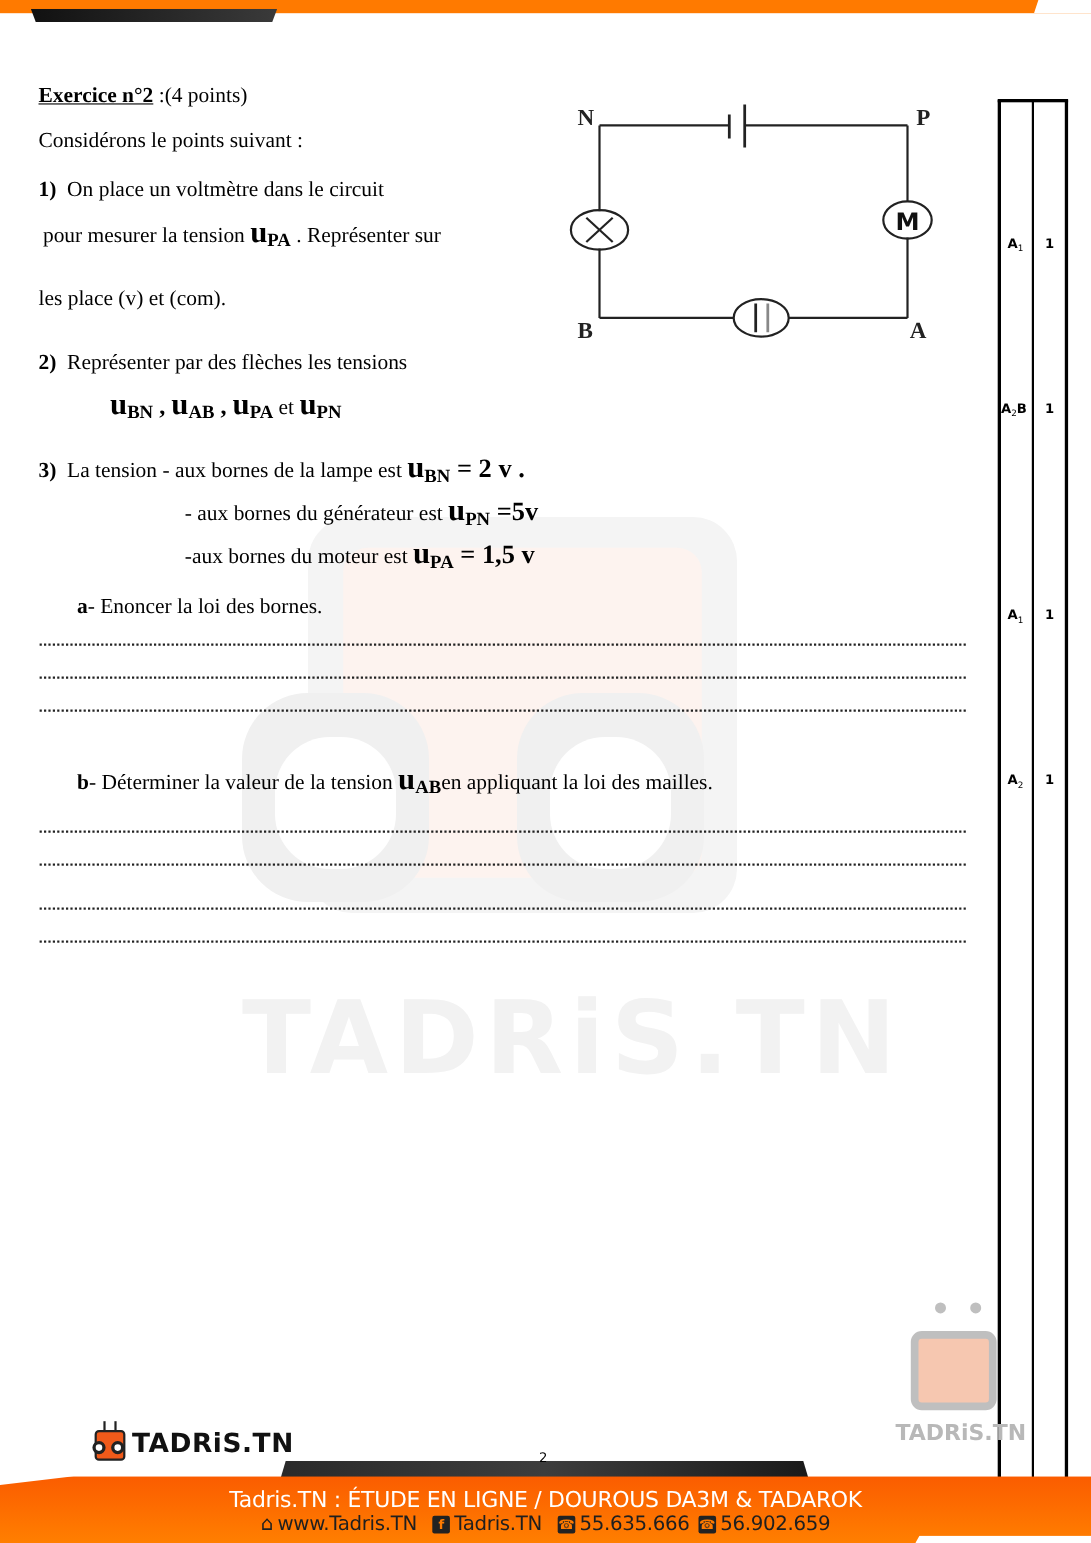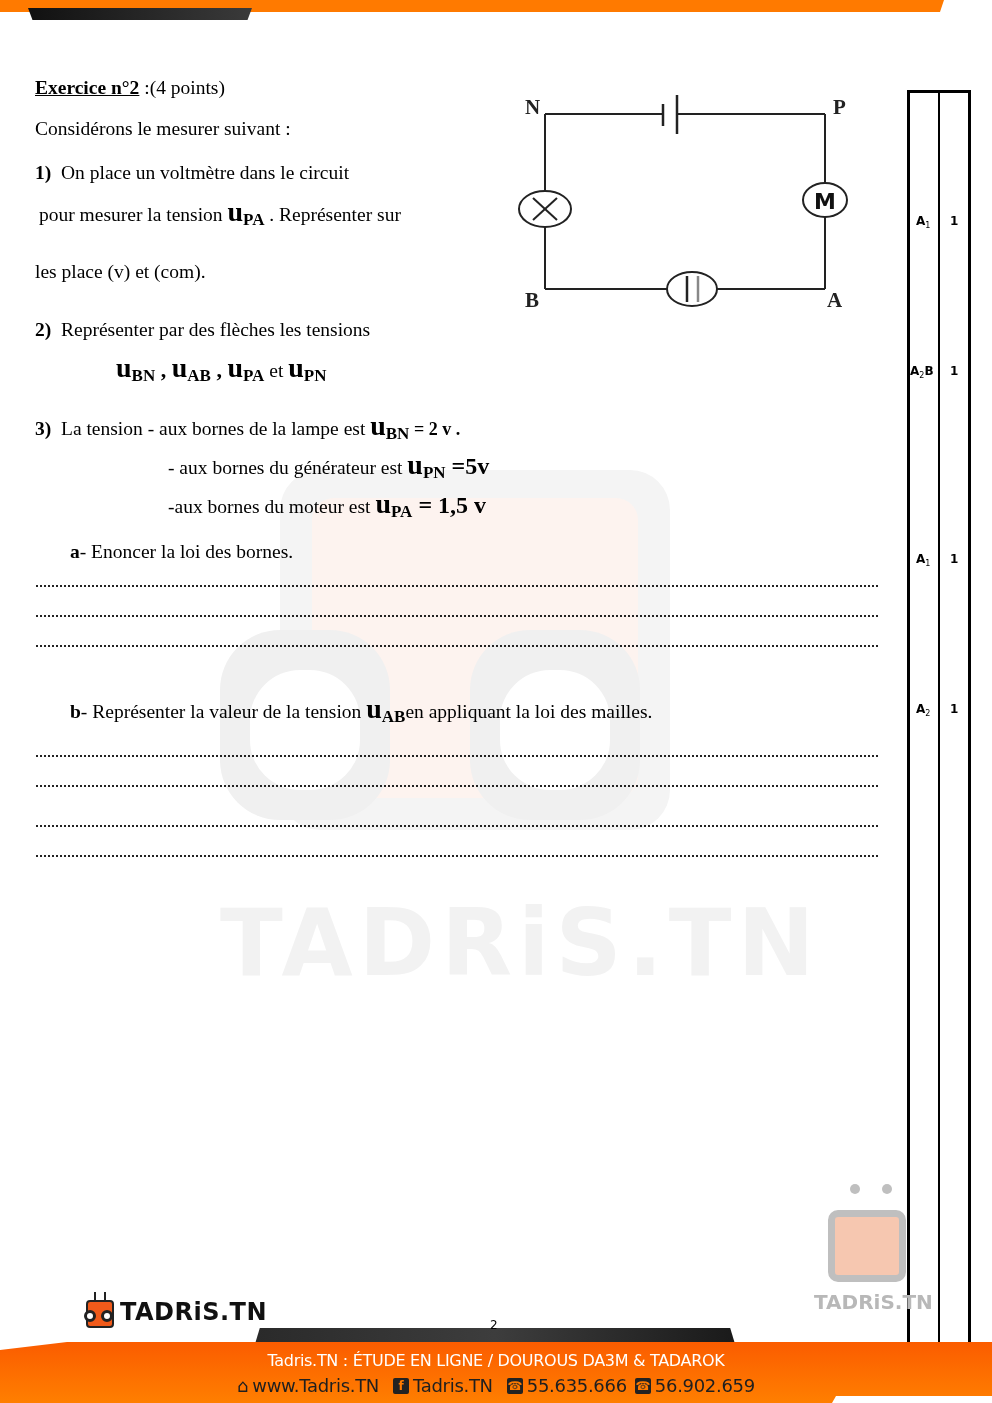--- a/index.html
+++ b/index.html
@@ -44,21 +44,21 @@
 
   .corner-logo { position: absolute; left: 810px; top: 1180px; width: 120px; height: 140px; }
   .corner-logo .box { position: absolute; left: 18px; top: 30px; width: 78px; height: 72px; border-radius: 10px; background: #f6c7b0; border: 7px solid #bfbfbf; }
   .corner-logo .ant1, .corner-logo .ant2 { position: absolute; top: 4px; width: 10px; height: 10px; border-radius: 50%; background: #bfbfbf; }
   .corner-logo .ant1 { left: 40px; } .corner-logo .ant2 { left: 72px; }
   .corner-logo .word { position: absolute; left: 4px; top: 110px; font-family: "DejaVu Sans", sans-serif; font-weight: bold; font-size: 20px; color: #b8b8b8; }
 
   .page-bar { position: absolute; left: 255px; top: 1328px; width: 480px; height: 16px; background: linear-gradient(90deg,#2a2a2a,#3d3d3d 50%,#1a1a1a); clip-path: polygon(1% 0,99% 0,100% 100%,0 100%); }
   .page-num { position: absolute; left: 490px; top: 1318px; font-size: 12px; font-family: "DejaVu Sans", sans-serif; }
   .footer { position: absolute; left: 0; top: 1342px; width: 992px; height: 61px; background: linear-gradient(180deg,#fb5c00,#ff7f00); clip-path: polygon(0 8px, 67px 0, 100% 0, 100% 100%, 0 100%); color: #fff; text-align: center; font-family: "DejaVu Sans", sans-serif; }
-  .footer-line1 { position: absolute; left: 0; top: 9px; width: 992px; font-size: 16px; letter-spacing: -0.3px; }
+  .footer-line1 { position: absolute; left: 0; top: 9px; width: 992px; font-size: 20px; letter-spacing: -0.3px; }
   .footer-line2 { position: absolute; left: 0; top: 33px; width: 992px; font-size: 18px; display: flex; justify-content: center; gap: 14px; align-items: center; color: #1f1f1f; letter-spacing: -0.3px; }
   .footer-line2 span.item { display: inline-flex; align-items: center; gap: 4px; }
   .ico-box { display: inline-block; width: 16px; height: 16px; background: #222; color: #ff7a00; font-size: 12px; line-height: 16px; text-align: center; border-radius: 2px; font-weight: bold; }
   .bottom-cut { position: absolute; left: 832px; top: 1396px; width: 160px; height: 7px; background: #fff; clip-path: polygon(4px 0,100% 0,100% 100%,0 100%); }
 </style>
 </head>
 <body>
 
 <div class="top-bar"></div>
 <div class="top-cut"></div>
@@ -72,21 +72,21 @@
   <div class="wm-eye-l"></div>
   <div class="wm-eye-r"></div>
   <div class="wm-text">TADRiS.TN</div>
 </div>
 
 <div class="content">
 
   <div class="t" style="left:35px; top:30px;">
     <span class="b u">Exercice n°2</span><span> :(4 points)</span>
   </div>
-  <div class="t" style="left:35px; top:71px;">Considérons le mesurer suivant :</div>
+  <div class="t" style="left:35px; top:71px;">Considérons le points suivant :</div>
 
   <div class="t" style="left:35px; top:115px;">
     <span class="b">1)</span>&nbsp; <span>On place un voltmètre dans le circuit</span>
   </div>
   <div class="t" style="left:39px; top:150px;">
     <span>pour mesurer la tension</span>
     <span class="sym"><span class="big">u</span><sub>PA</sub></span>
     <span>. Représenter sur</span>
   </div>
   <div class="t" style="left:35px; top:214px;">les place (v) et (com).</div>
@@ -122,46 +122,46 @@
     <text x="10" y="22" font-family="Liberation Serif, serif" font-weight="bold" font-size="21" fill="#222">N</text>
     <text x="318" y="22" font-family="Liberation Serif, serif" font-weight="bold" font-size="21" fill="#222">P</text>
     <text x="10" y="215" font-family="Liberation Serif, serif" font-weight="bold" font-size="21" fill="#222">B</text>
     <text x="312" y="215" font-family="Liberation Serif, serif" font-weight="bold" font-size="21" fill="#222">A</text>
     <text x="299" y="117" font-family="DejaVu Sans, sans-serif" font-weight="bold" font-size="22" fill="#111">M</text>
   </svg>
 
   <div class="t" style="left:35px; top:272px;">
     <span class="b">2)</span>&nbsp; <span>Représenter par des flèches les tensions</span>
   </div>
-  <div class="t" style="left:116px; top:306px;">
+  <div class="t" style="left:100px; top:306px;">
     <span class="sym"><span class="big">u</span><sub>BN</sub></span><span class="sym" style="font-size:22px"> , </span><span class="sym"><span class="big">u</span><sub>AB</sub></span><span class="sym" style="font-size:22px"> , </span><span class="sym"><span class="big">u</span><sub>PA</sub></span><span> et </span><span class="sym"><span class="big">u</span><sub>PN</sub></span>
   </div>
 
   <div class="t" style="left:35px; top:364px;">
     <span class="b">3)</span>&nbsp; <span>La tension - aux bornes de la lampe est</span>
-    <span class="sym"><span class="big">u</span><sub>BN</sub></span><span class="sym" style="font-size:18px"> = 2 v .</span>
+    <span class="sym"><span class="big">u</span><sub>BN</sub></span><span class="sym" style="font-size:24px"> = 2 v .</span>
   </div>
   <div class="t" style="left:168px; top:403px;">
     <span>- aux bornes du générateur est</span>
     <span class="sym"><span class="big">u</span><sub>PN</sub></span><span class="sym" style="font-size:24px"> =5v</span>
   </div>
   <div class="t" style="left:168px; top:442px;">
     <span>-aux bornes du moteur est</span>
     <span class="sym"><span class="big">u</span><sub>PA</sub></span><span class="sym" style="font-size:24px"> = 1,5 v</span>
   </div>
 
   <div class="t" style="left:70px; top:494px;">
     <span class="b">a</span><span>- Enoncer la loi des bornes.</span>
   </div>
   <div class="dots" style="top:538px;"></div>
   <div class="dots" style="top:568px;"></div>
   <div class="dots" style="top:598px;"></div>
 
   <div class="t" style="left:70px; top:647px;">
-    <span class="b">b</span><span>- Représenter la valeur de la tension</span>
+    <span class="b">b</span><span>- Déterminer la valeur de la tension</span>
     <span class="sym"><span class="big">u</span><sub>AB</sub></span><span>en appliquant la loi des mailles.</span>
   </div>
   <div class="dots" style="top:708px;"></div>
   <div class="dots" style="top:738px;"></div>
   <div class="dots" style="top:778px;"></div>
   <div class="dots" style="top:808px;"></div>
 
   <div class="grid-top"></div>
   <div class="grid-col" style="left:907px;"></div>
   <div class="grid-col" style="left:938px; border-left-width:2px;"></div>

